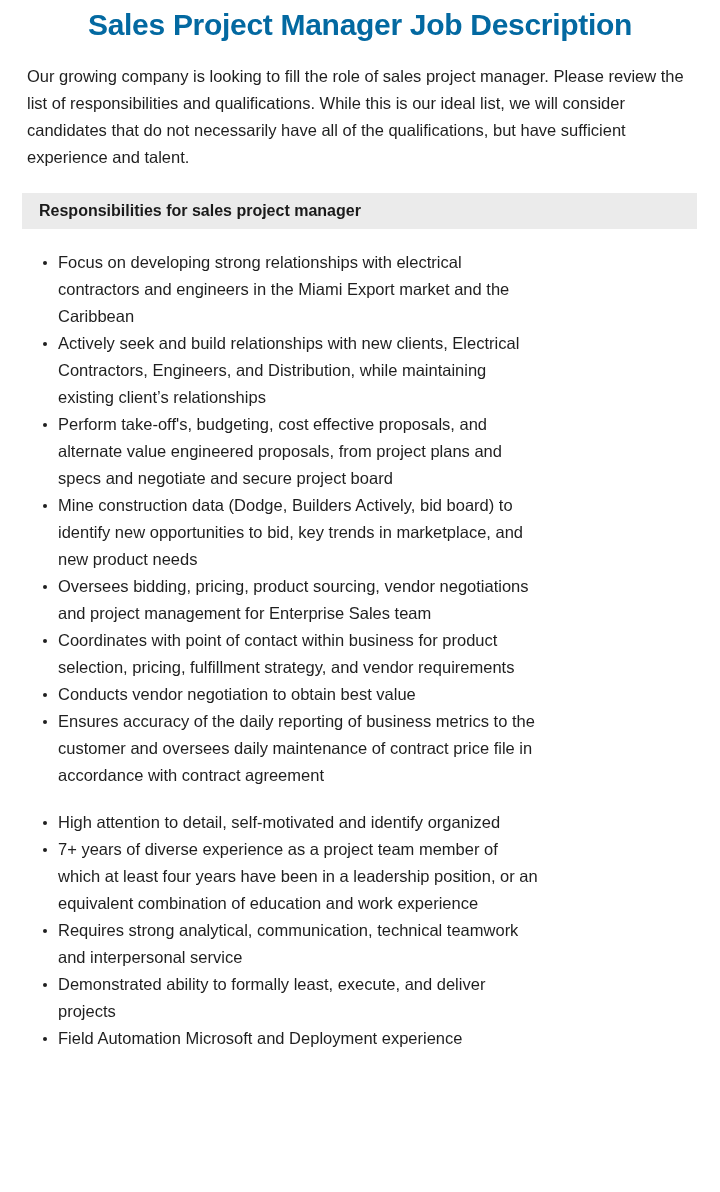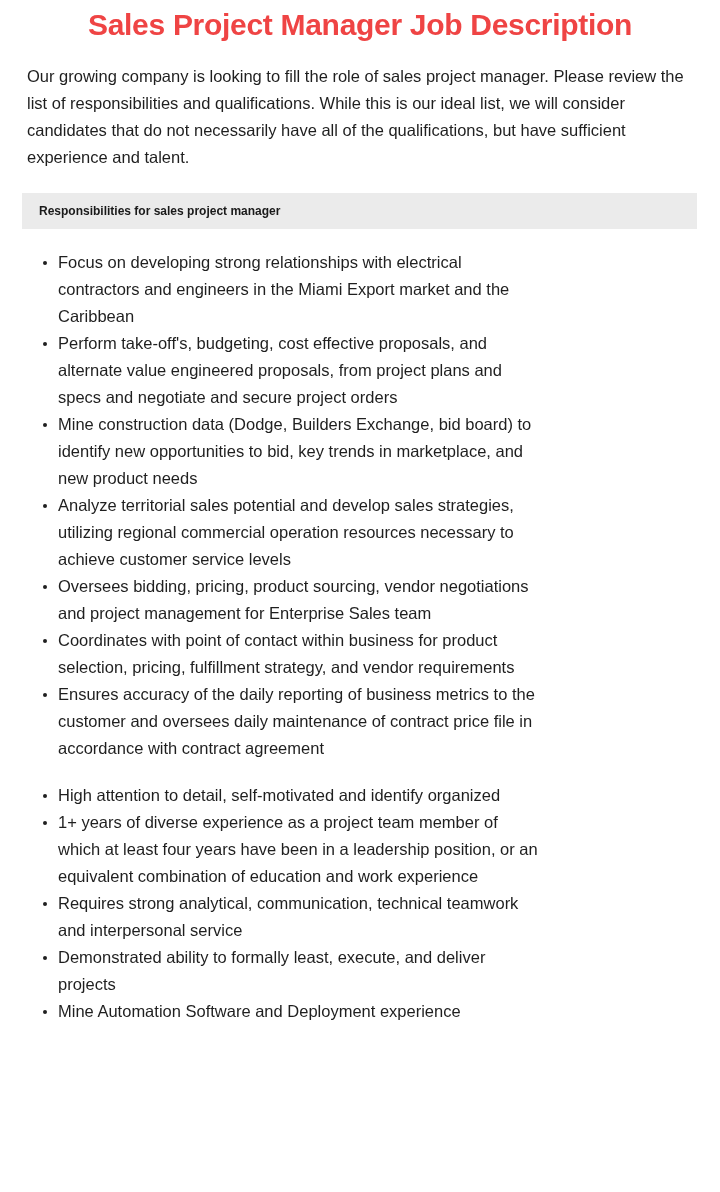--- a/index.html
+++ b/index.html
@@ -17,21 +17,21 @@
   .page {
     width: 720px;
     box-sizing: border-box;
     padding: 0;
   }
   .doc-title {
     font-size: 30px;
     font-weight: bold;
     text-align: center;
     letter-spacing: -0.3px;
-    color: #ef4444;
+    color: #0369a1;
     margin: 0;
     padding: 5px 22px 0 22px;
     line-height: 40px;
   }
   .intro {
     font-size: 16.5px;
     line-height: 27px;
     color: #1f1f1f;
     margin: 4px;
     padding: 14px 23px 0 23px;
@@ -44,21 +44,21 @@
   .section-header {
     background: #ebebeb;
     margin: 22px 23px 0 22px;
     padding: 8px 0 8px 17px;
     box-sizing: border-box;
     height: 36px;
     display: flex;
     align-items: center;
   }
   .section-header-text {
-    font-size: 12px;
+    font-size: 16px;
     font-weight: bold;
     color: #1a1a1a;
     line-height: 20px;
   }
   ul.bullets {
     list-style: none;
     margin: 0;
     padding: 20px 30px 0 23px;
     box-sizing: border-box;
     width: 574px;
@@ -96,33 +96,34 @@
   <h1 class="doc-title">Sales Project Manager Job Description</h1>
 
   <p class="intro">Our growing company is looking to fill the role of sales project manager. Please review the list of responsibilities and qualifications. While this is our ideal list, we will consider candidates that do not necessarily have all of the qualifications, but have sufficient experience and talent.</p>
 
   <div class="section section-responsibilities">
     <div class="section-header">
       <span class="section-header-text">Responsibilities for sales project manager</span>
     </div>
     <ul class="bullets">
       <li>Focus on developing strong relationships with electrical contractors and engineers in the Miami Export market and the Caribbean</li>
-      <li>Perform take-off's, budgeting, cost effective proposals, and alternate value engineered proposals, from project plans and specs and negotiate and secure project orders</li>
-      <li>Mine construction data (Dodge, Builders Exchange, bid board) to identify new opportunities to bid, key trends in marketplace, and new product needs</li>
-      <li>Analyze territorial sales potential and develop sales strategies, utilizing regional commercial operation resources necessary to achieve customer service levels</li>
+      <li>Actively seek and build relationships with new clients, Electrical Contractors, Engineers, and Distribution, while maintaining existing client’s relationships</li>
+      <li>Perform take-off's, budgeting, cost effective proposals, and alternate value engineered proposals, from project plans and specs and negotiate and secure project board</li>
+      <li>Mine construction data (Dodge, Builders Actively, bid board) to identify new opportunities to bid, key trends in marketplace, and new product needs</li>
       <li>Oversees bidding, pricing, product sourcing, vendor negotiations and project management for Enterprise Sales team</li>
       <li>Coordinates with point of contact within business for product selection, pricing, fulfillment strategy, and vendor requirements</li>
+      <li>Conducts vendor negotiation to obtain best value</li>
       <li>Ensures accuracy of the daily reporting of business metrics to the customer and oversees daily maintenance of contract price file in accordance with contract agreement</li>
     </ul>
   </div>
 
   <div class="section section-qualifications">
     <ul class="bullets">
       <li>High attention to detail, self-motivated and identify organized</li>
-      <li>1+ years of diverse experience as a project team member of which at least four years have been in a leadership position, or an equivalent combination of education and work experience</li>
+      <li>7+ years of diverse experience as a project team member of which at least four years have been in a leadership position, or an equivalent combination of education and work experience</li>
       <li>Requires strong analytical, communication, technical teamwork and interpersonal service</li>
       <li>Demonstrated ability to formally least, execute, and deliver projects</li>
-      <li>Mine Automation Software and Deployment experience</li>
+      <li>Field Automation Microsoft and Deployment experience</li>
     </ul>
   </div>
 
   <div class="spacer-bottom"></div>
 </div>
 
 </body></html>

